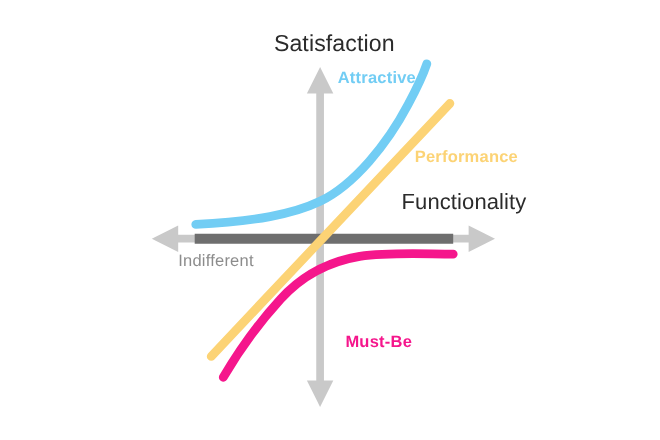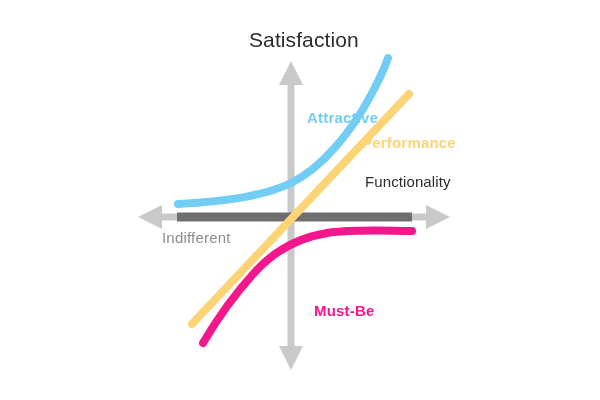--- a/index.html
+++ b/index.html
@@ -29,40 +29,39 @@
     user-select: none;
   }
   .lbl-axis-y {
     font-size: 21px;
     color: #2b2b2b;
     left: 249px;
     top: 29px;
     letter-spacing: 0.1px;
   }
   .lbl-axis-x {
-    font-size: 15px;
+    font-size: 20px;
     color: #2b2b2b;
     left: 365px;
     top: 174px;
     letter-spacing: 0.1px;
   }
   .lbl-attractive {
     font-size: 15px;
     font-weight: bold;
     color: #72CDF4;
     left: 307px;
     top: 63px;
     letter-spacing: 0.2px;
-    margin-top: 47px;
   }
   .lbl-performance {
     font-size: 15px;
     font-weight: bold;
     color: #FCD375;
-    left: 362px;
+    left: 377px;
     top: 135px;
     letter-spacing: 0.2px;
   }
   .lbl-indifferent {
     font-size: 15px;
     font-weight: normal;
     color: #8C8C8C;
     left: 162px;
     top: 230px;
     letter-spacing: 0.2px;

